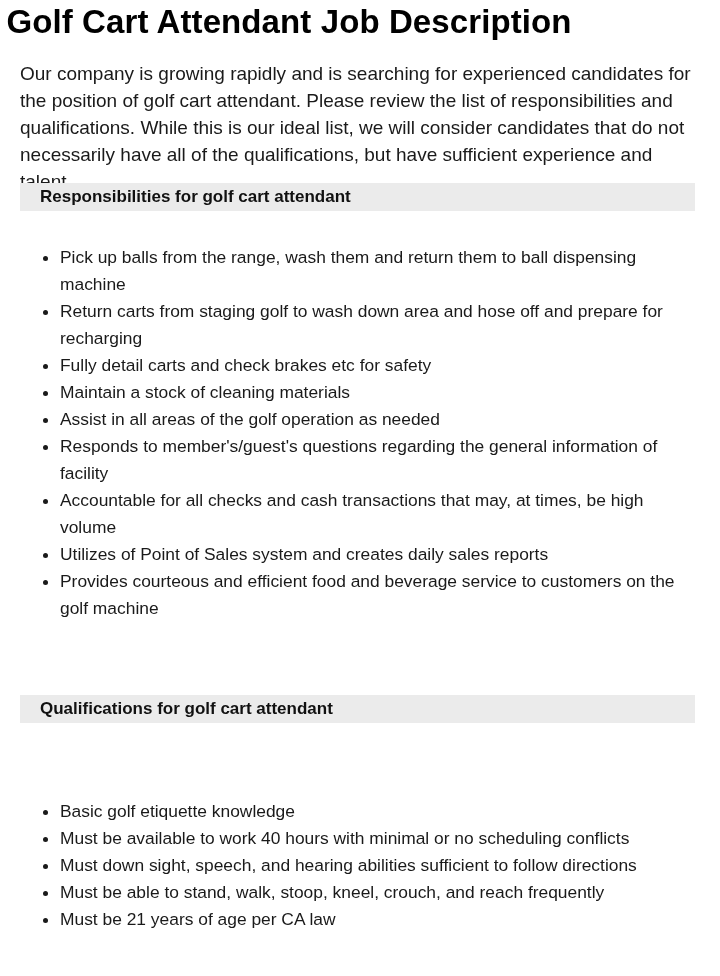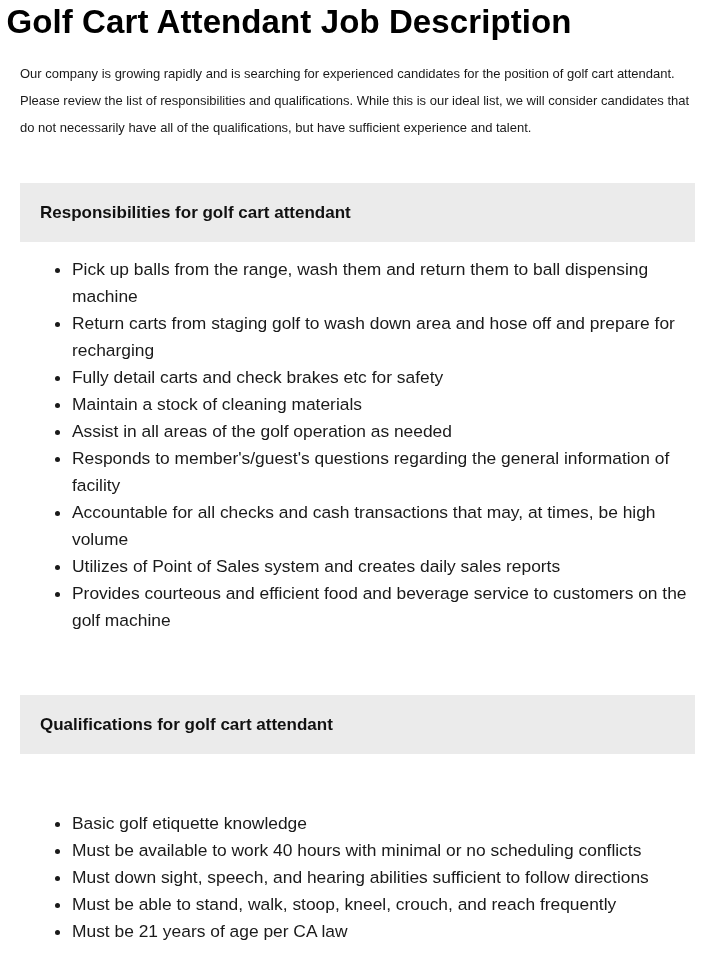--- a/index.html
+++ b/index.html
@@ -31,43 +31,43 @@
       line-height: 40px;
       letter-spacing: 0.1px;
       color: #000;
     }
     .intro {
       position: absolute;
       top: 60px;
       left: 20px;
       width: 676px;
       margin: 0;
-      font-size: 13px;
+      font-size: 19px;
       line-height: 27px;
       color: #1a1a1a;
     }
     .section-bar {
       position: absolute;
       left: 20px;
       width: 675px;
-      height: 59px;
+      height: 28px;
       background: #ebebeb;
       box-sizing: border-box;
       padding-left: 20px;
       display: flex;
       align-items: center;
       font-size: 17px;
       font-weight: bold;
       color: #111;
     }
     ul.list {
       position: absolute;
       left: 20px;
       width: 670px;
-      margin: 12px;
+      margin: 0;
       padding: 0 0 0 40px;
       box-sizing: border-box;
       font-size: 17.4px;
       line-height: 27px;
       color: #1a1a1a;
       list-style: none;
     }
     ul.list li {
       position: relative;
       margin: 0;

